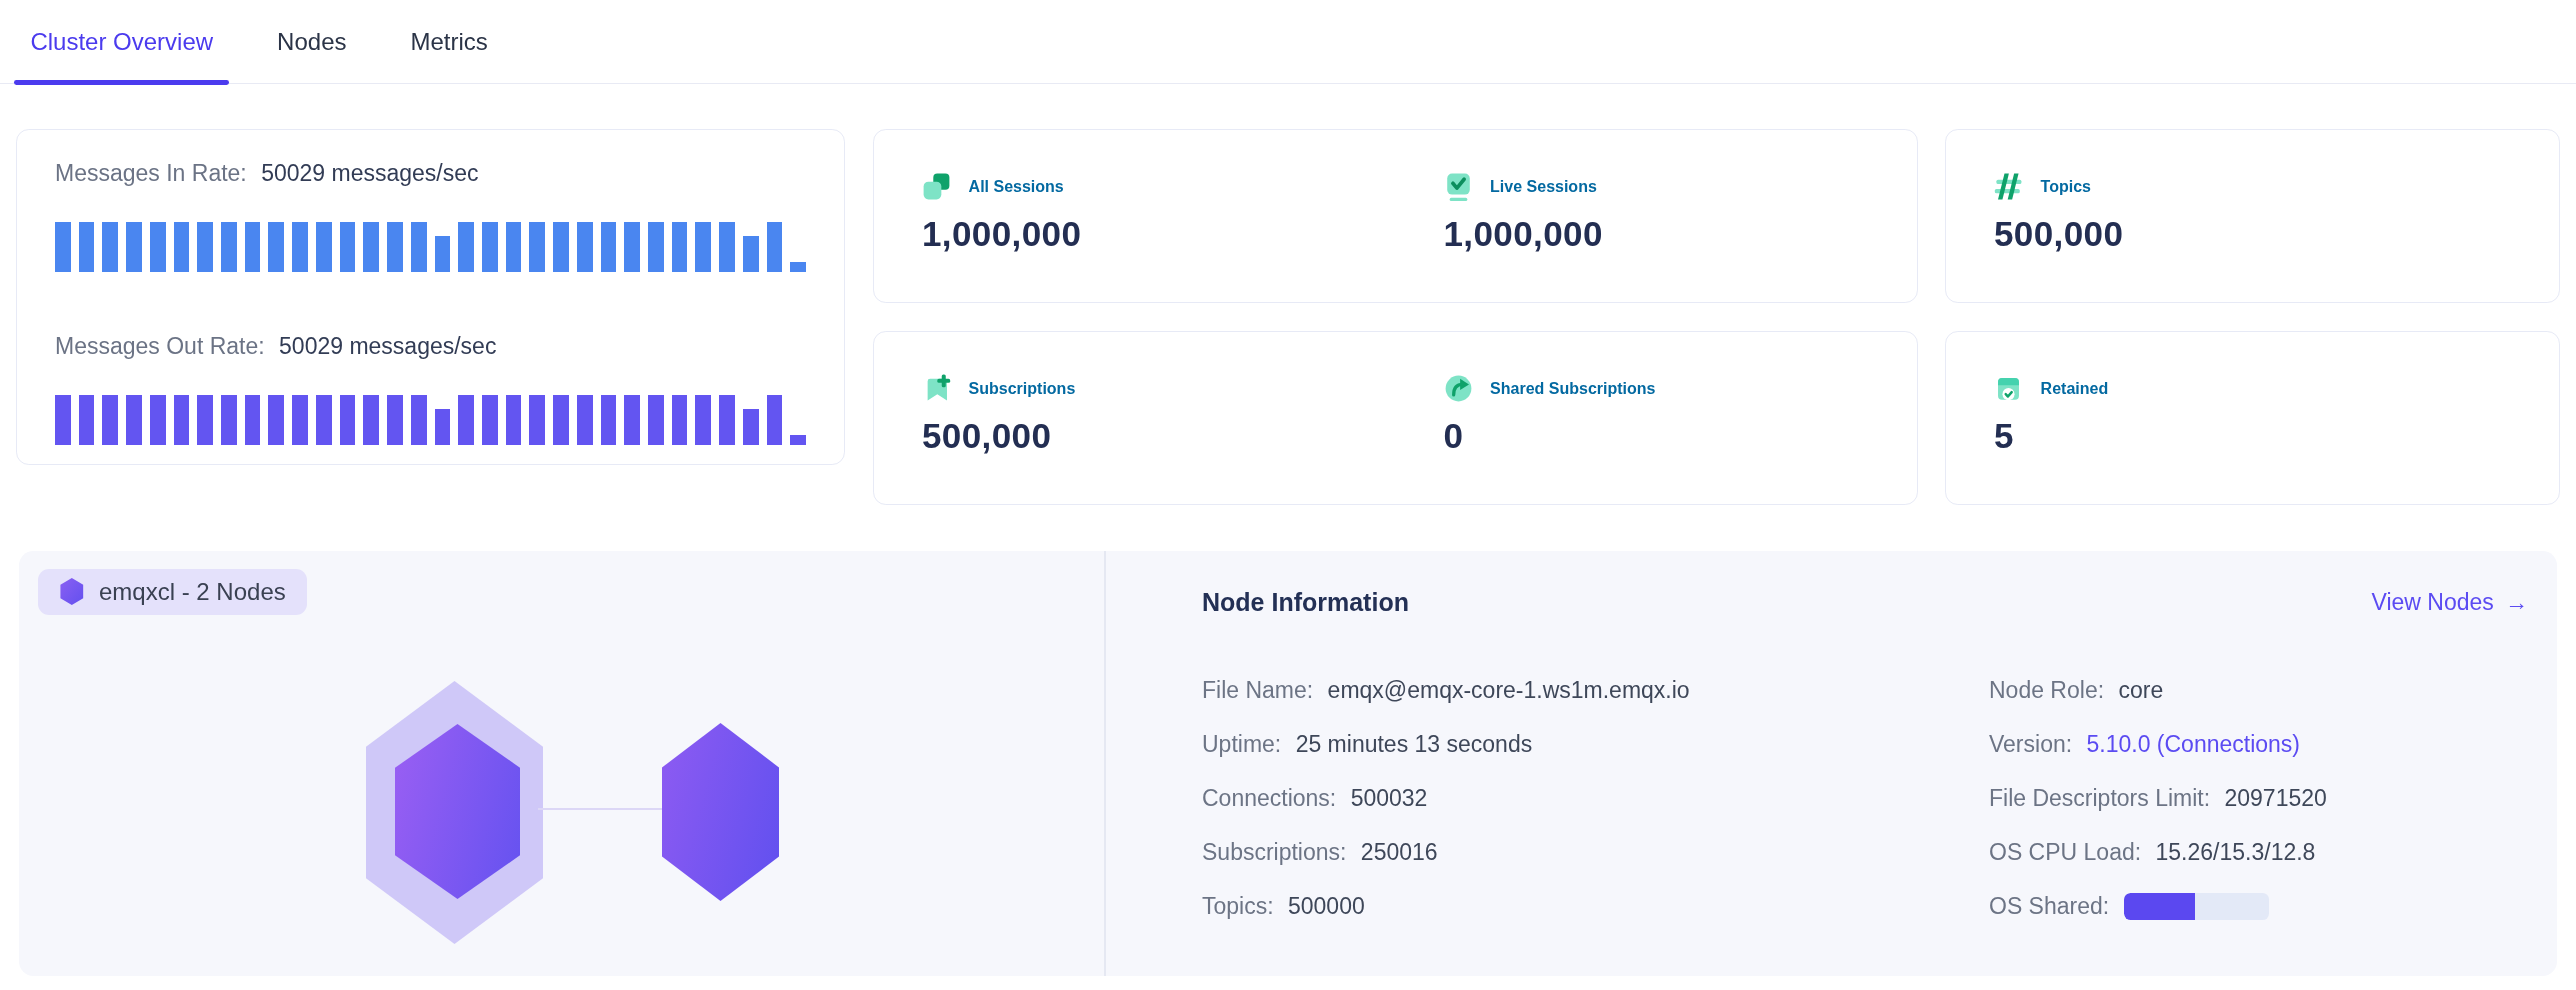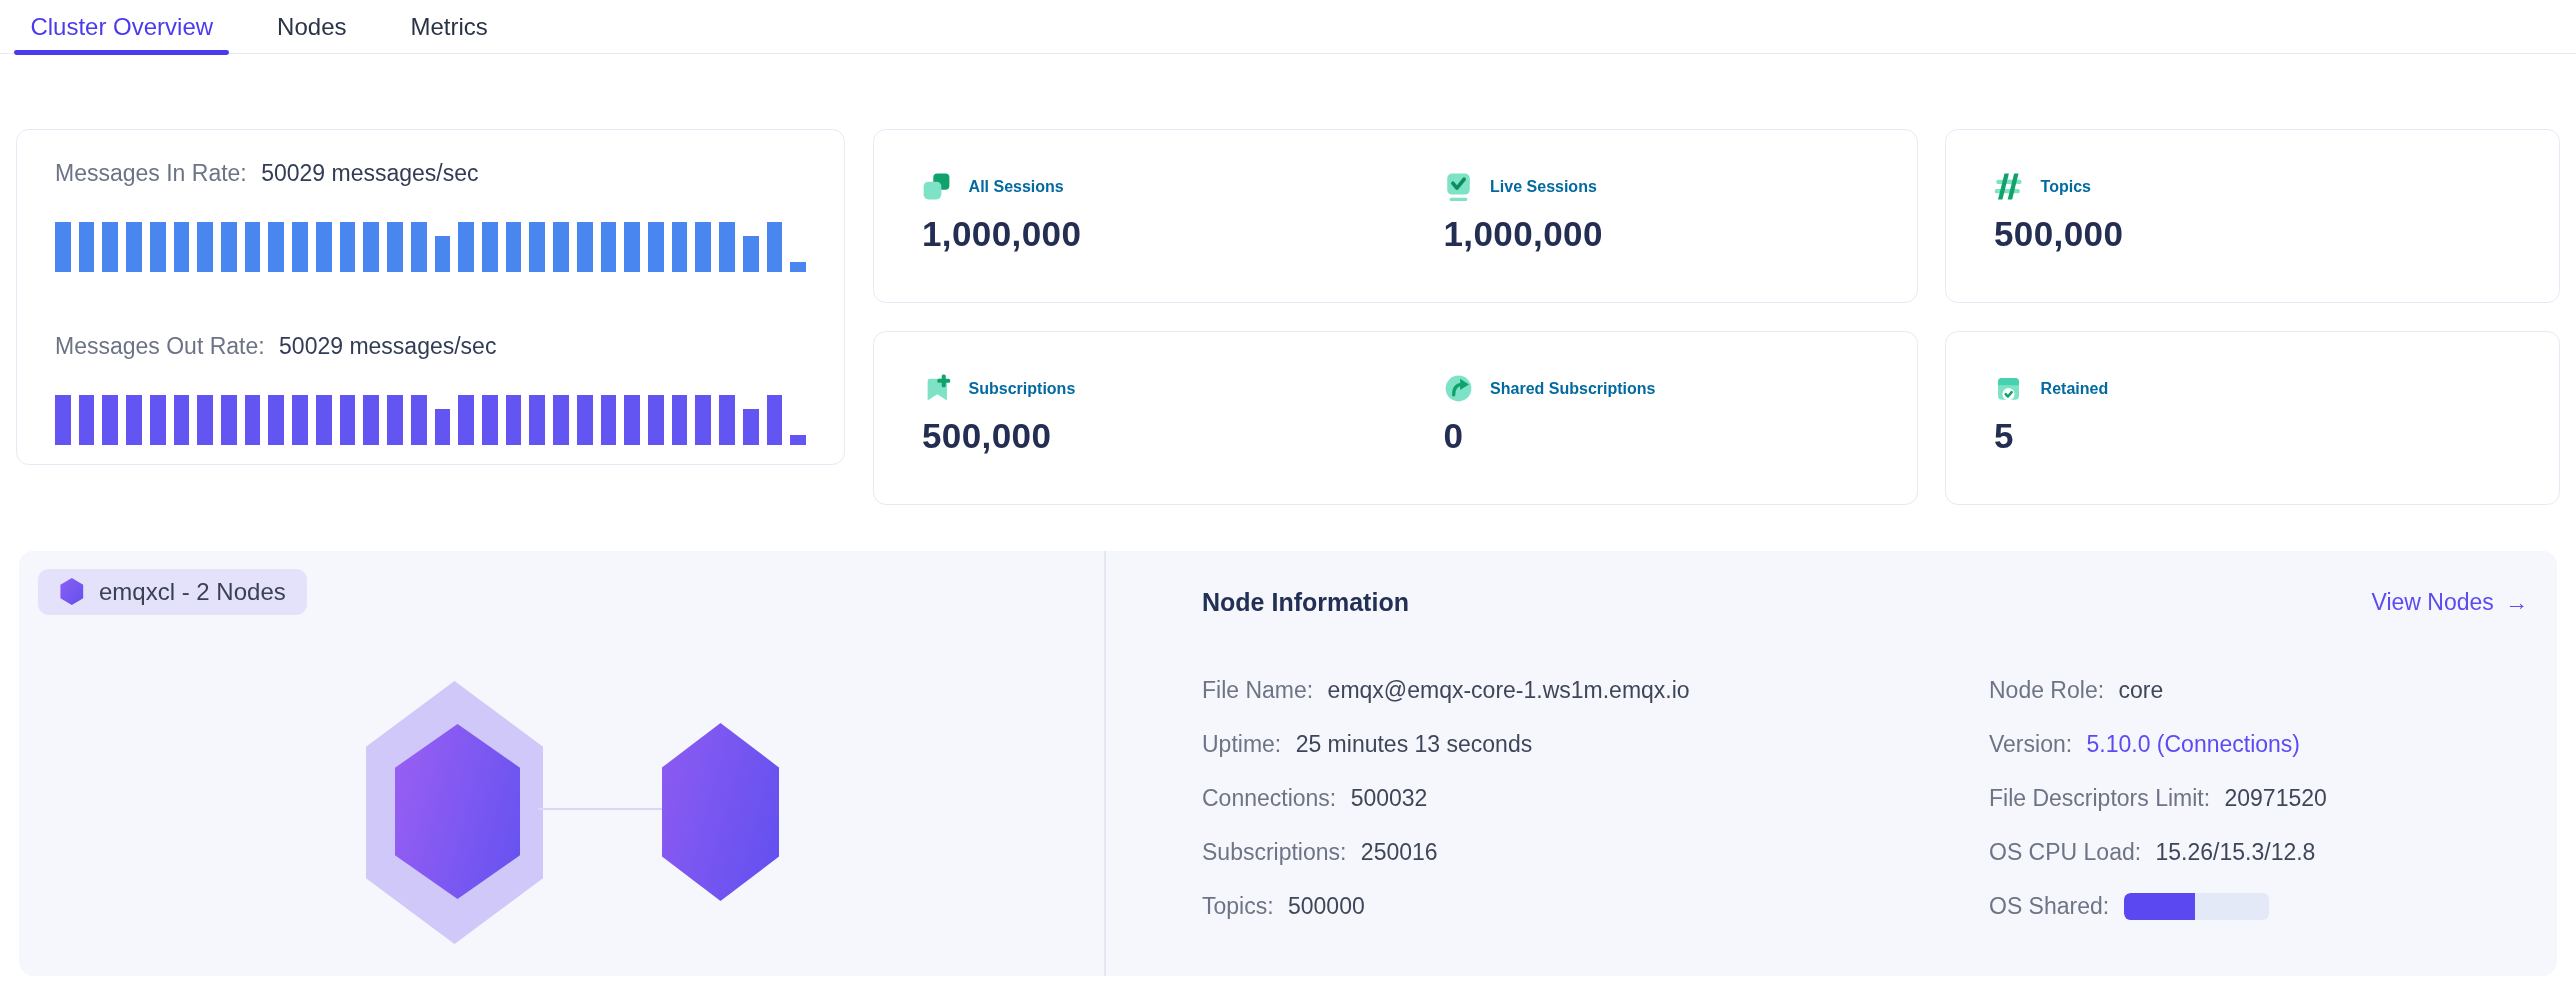--- a/index.html
+++ b/index.html
@@ -1,21 +1,21 @@
 <!DOCTYPE html>
 <html style="font-size:12.8px"><head>
 <meta charset="utf-8">
 <style>
   html,body{margin:0;padding:0;background:#fff;}
   *{box-sizing:border-box;}
   #app{position:relative;width:2576px;height:991px;overflow:hidden;background:#fff;
        font-family:"Liberation Sans",sans-serif;}
 
   
-  .tabbar{position:absolute;top:0;left:0;right:0;height:54px;border-bottom:1.6px solid #E8EAF4;
+  .tabbar{position:absolute;top:0;left:0;right:0;height:84px;border-bottom:1.6px solid #E8EAF4;
           padding-left:14.4px;display:flex;align-items:stretch;background:#fff;}
   .tab{display:flex;align-items:center;padding:0 16px;margin-right:32px;font-size:24px;
        font-weight:500;color:#2B3447;position:relative;cursor:pointer;white-space:nowrap;}
   .tab.active{color:#4B3BEE;}
   .tab.active::after{content:"";position:absolute;left:0;right:0;bottom:-1.6px;height:4.8px;
        background:#4B3BEE;border-radius:2.4px;}
 
   
   .card{position:absolute;background:#fff;border:1.6px solid #E7EAF6;border-radius:12.8px;}
   #card-messages{left:16px;top:129px;width:829px;height:336px;padding:30px 38px;}

